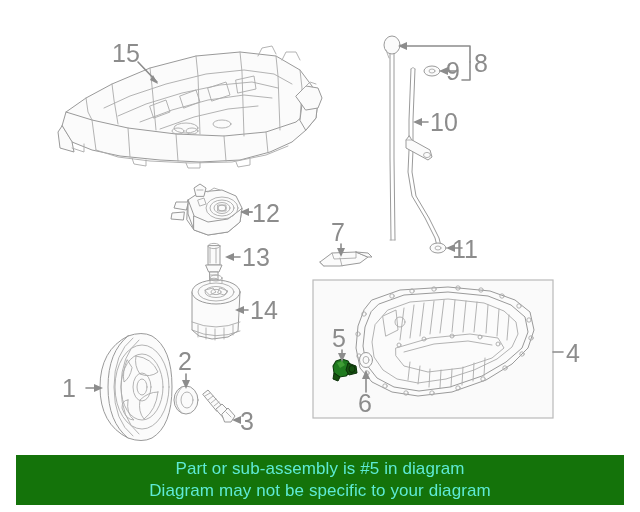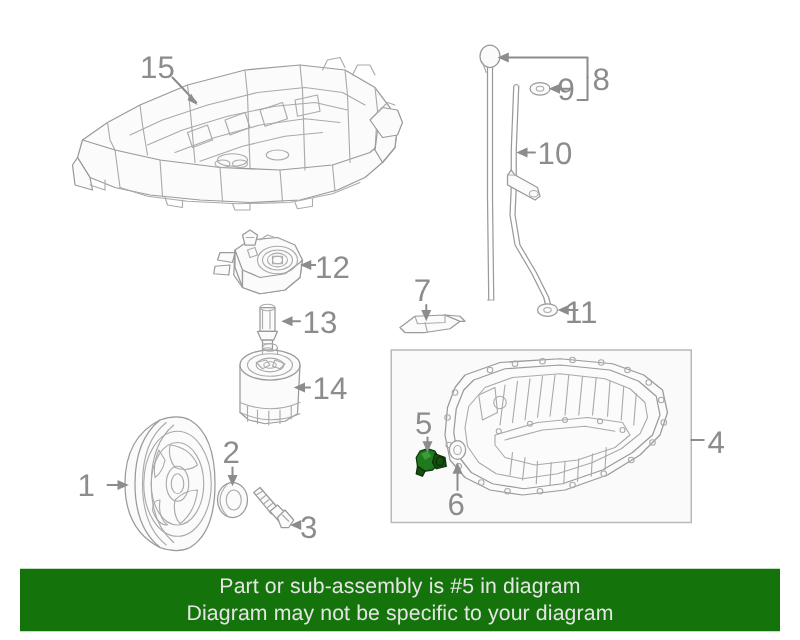--- a/index.html
+++ b/index.html
@@ -94,21 +94,21 @@
     width: 608px;
     height: 50px;
     background: #14730a;
     box-sizing: border-box;
     display: flex;
     flex-direction: column;
     align-items: center;
     justify-content: center;
   }
   #notice-banner .banner-line {
-    color: #e5e5e5;
+    color: #5eead4;
     font-family: "Liberation Sans", sans-serif;
     font-size: 17px;
     line-height: 22px;
     letter-spacing: 0.1px;
     white-space: nowrap;
   }
 </style>
 </head>
 <body>
 

